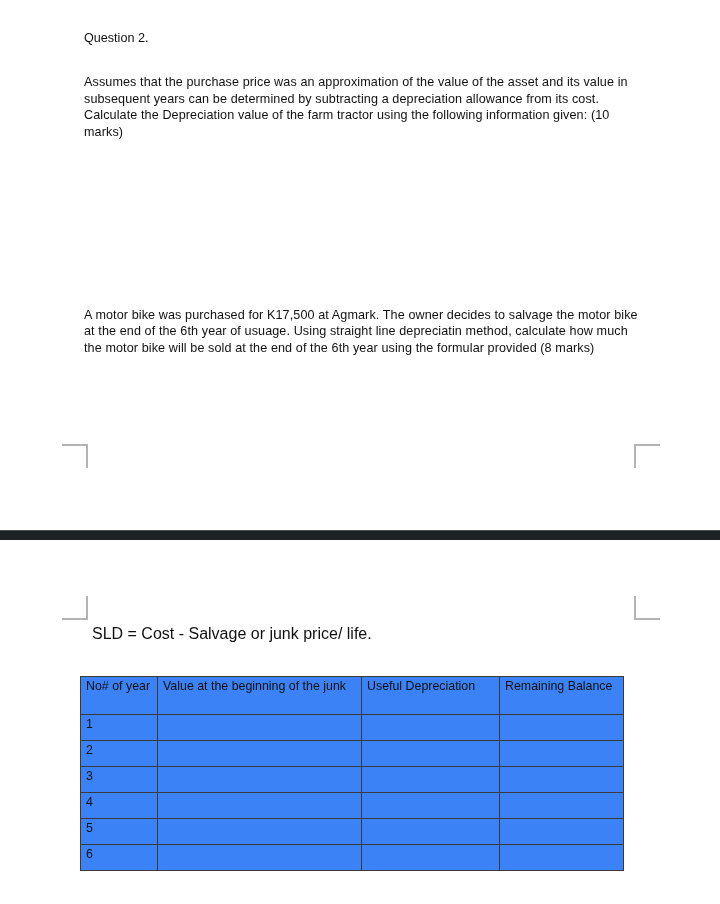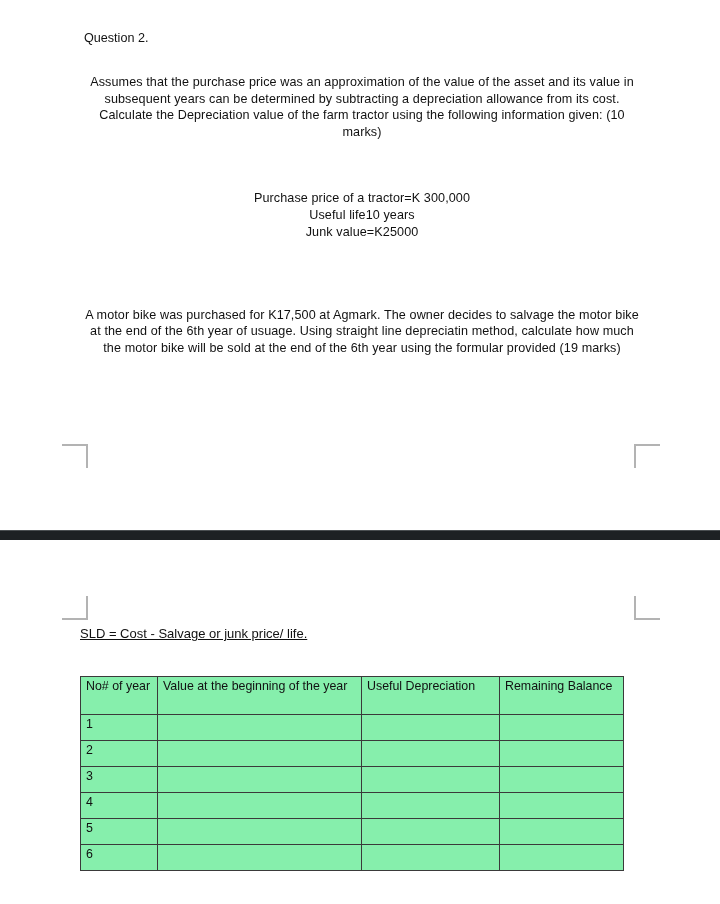--- a/index.html
+++ b/index.html
@@ -43,21 +43,21 @@
     position: absolute;
     left: 84px;
     width: 556px;
   }
 
   .para {
     font-size: 12.6px;
     line-height: 16.4px;
     letter-spacing: 0.1px;
     margin: 0;
-    text-align: center;
+    text-align: left;
   }
 
   .q-head {
     font-size: 12.6px;
     line-height: 16.4px;
     margin: 0;
   }
 
   .gap-sm { height: 14px; }
 
@@ -88,21 +88,21 @@
   .cm-p2-right .v { left: 0; top: 0; width: 2px; height: 24px; }
 
   
   .dep-table {
     position: absolute;
     left: 80px;
     top: 676px;
     width: 543px;
     border-collapse: collapse;
     table-layout: fixed;
-    background: #86efac;
+    background: #3b82f6;
   }
   .dep-table th,
   .dep-table td {
     border: 1.5px solid #3a3a3a;
     padding: 2px 5px 3px 5px;
     font-size: 12.4px;
     line-height: 15.6px;
     font-weight: normal;
     text-align: left;
     vertical-align: top;
@@ -110,49 +110,43 @@
   }
   .dep-table th { height: 32px; }
   .dep-table td { height: 20px; }
   .col-year  { width: 77px; }
   .col-value { width: 204px; }
   .col-dep   { width: 138px; }
   .col-bal   { width: 124px; }
 
   .formula-line {
     position: absolute;
-    left: 80px;
+    left: 92px;
     top: 626px;
-    font-size: 13px;
+    font-size: 16px;
     line-height: 16px;
     color: #111111;
-    text-decoration: underline;
   }
 </style>
 </head>
 <body>
 
 <div class="page" id="page-one">
 
   <div class="content" style="top:30px;">
     <p class="q-head">Question 2.</p>
     <div class="gap-sm"></div>
     <div class="gap-sm"></div>
     <p class="para">Assumes that the purchase price was an approximation of the value of the asset and its value in subsequent years can be determined by subtracting a depreciation allowance from its cost. Calculate the Depreciation value of the farm tractor using the following information given: (10 marks)</p>
   </div>
 
-  <div class="content info-block" style="top:190px;">
-    <p class="para">Purchase price of a tractor=K 300,000</p>
-    <p class="para">Useful life10 years</p>
-    <p class="para">Junk value=K25000</p>
-  </div>
 
   <div class="content" style="top:293px;">
     <div class="gap-sm"></div>
-    <p class="para">A motor bike was purchased for K17,500 at Agmark. The owner decides to salvage the motor bike at the end of the 6th year of usuage. Using straight line depreciatin method, calculate how much the motor bike will be sold at the end of the 6th year using the formular provided (19 marks)</p>
+    <p class="para">A motor bike was purchased for K17,500 at Agmark. The owner decides to salvage the motor bike at the end of the 6th year of usuage. Using straight line depreciatin method, calculate how much the motor bike will be sold at the end of the 6th year using the formular provided (8 marks)</p>
   </div>
 
   <div class="crop-mark cm-p1-left" style="left:62px; top:444px;">
     <i class="h"></i>
       <i class="v"></i>
   </div>
   <div class="crop-mark cm-p1-right" style="left:634px; top:444px;">
     <i class="h"></i>
       <i class="v"></i>
   </div>
@@ -179,21 +173,21 @@
 <table class="dep-table">
   <colgroup>
     <col class="col-year">
       <col class="col-value">
       <col class="col-dep">
       <col class="col-bal">
   </colgroup>
   <thead>
     <tr>
       <th>No# of year</th>
-      <th>Value at the beginning of the year</th>
+      <th>Value at the beginning of the junk</th>
       <th>Useful Depreciation</th>
       <th>Remaining Balance</th>
     </tr>
   </thead>
   <tbody>
     <tr>
       <td>1</td>
       <td></td>
       <td></td>
       <td></td>

